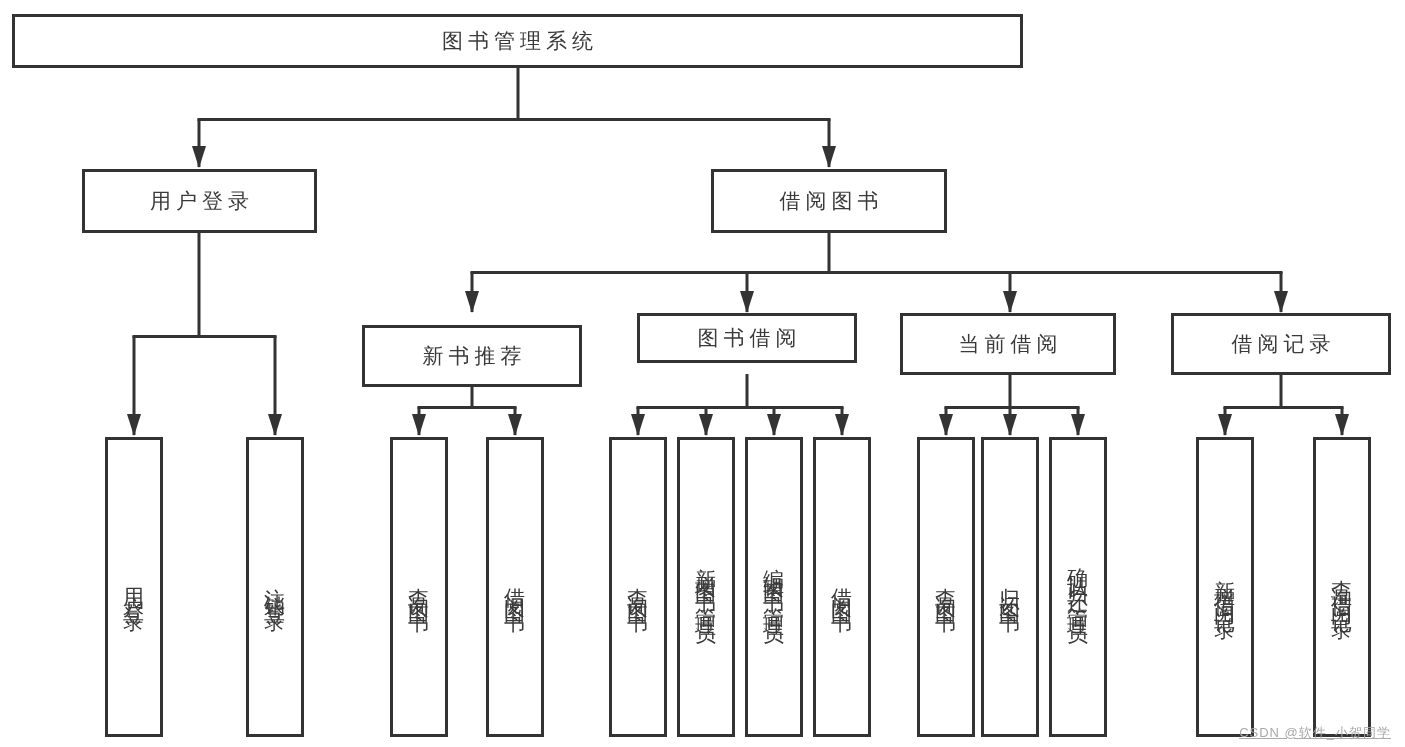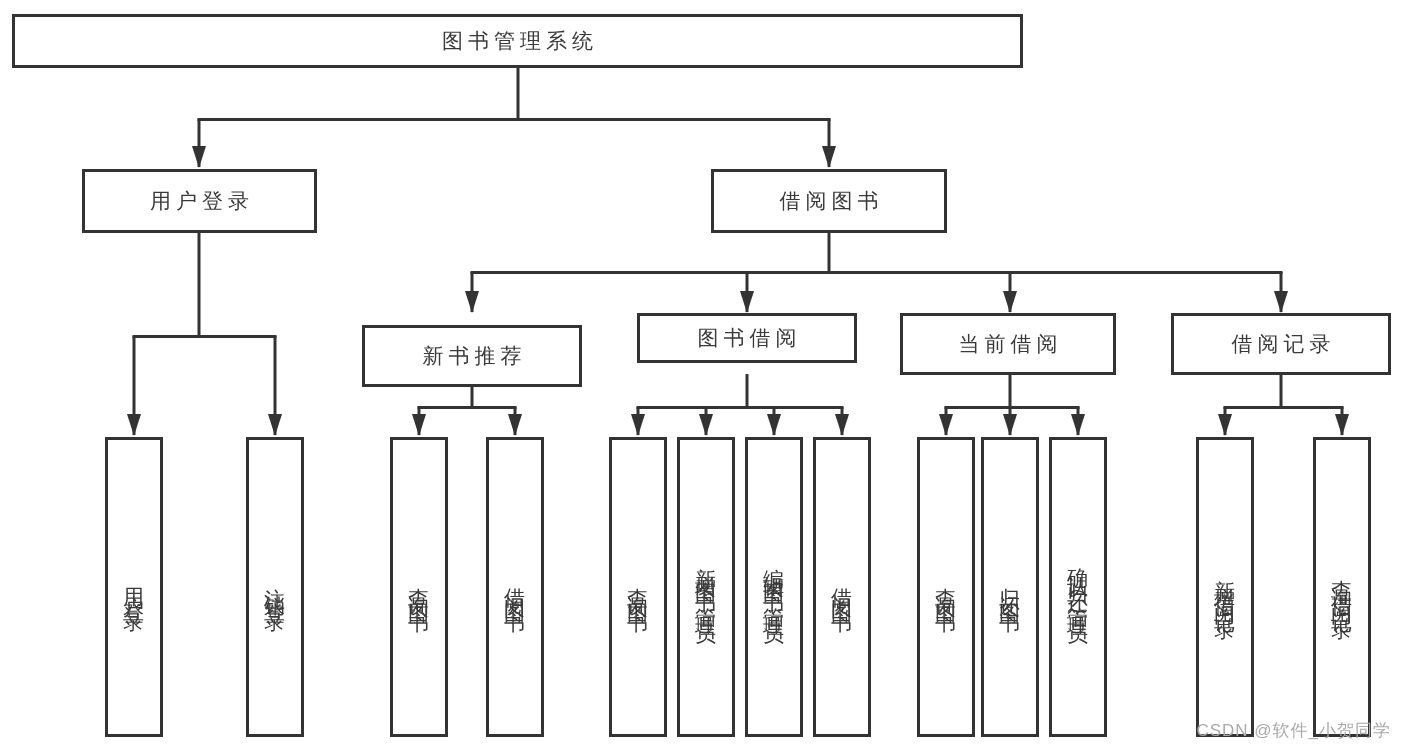--- a/index.html
+++ b/index.html
@@ -47,24 +47,25 @@
   .vnode .vtext {
     writing-mode: vertical-rl;
     text-orientation: mixed;
     letter-spacing: 8px;
     line-height: 1;
   }
   .watermark {
     position: absolute;
     right: 14px;
     bottom: 5px;
-    font-size: 17px;
+    font-size: 13px;
     letter-spacing: 1px;
     color: #a9a9a9;
     z-index: 3;
+    text-decoration: underline;
   }
 </style>
 </head>
 <body>
 
 <div class="stage">
 
   <svg class="wires" width="1405" height="747" viewBox="0 0 1405 747" xmlns="http://www.w3.org/2000/svg">
     <defs>
       <marker id="arw" markerUnits="userSpaceOnUse" markerWidth="22" markerHeight="14" viewBox="0 0 22 14" refX="21" refY="7" orient="auto">

